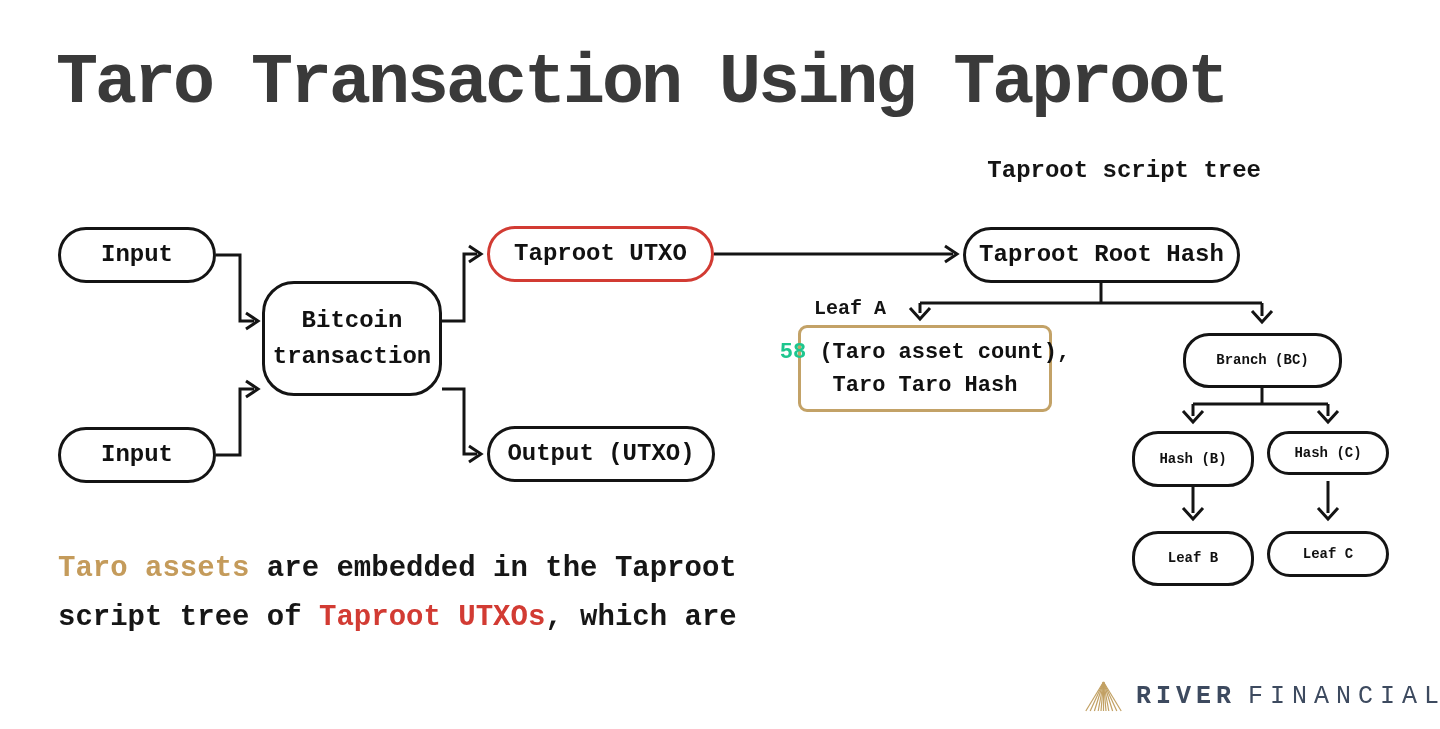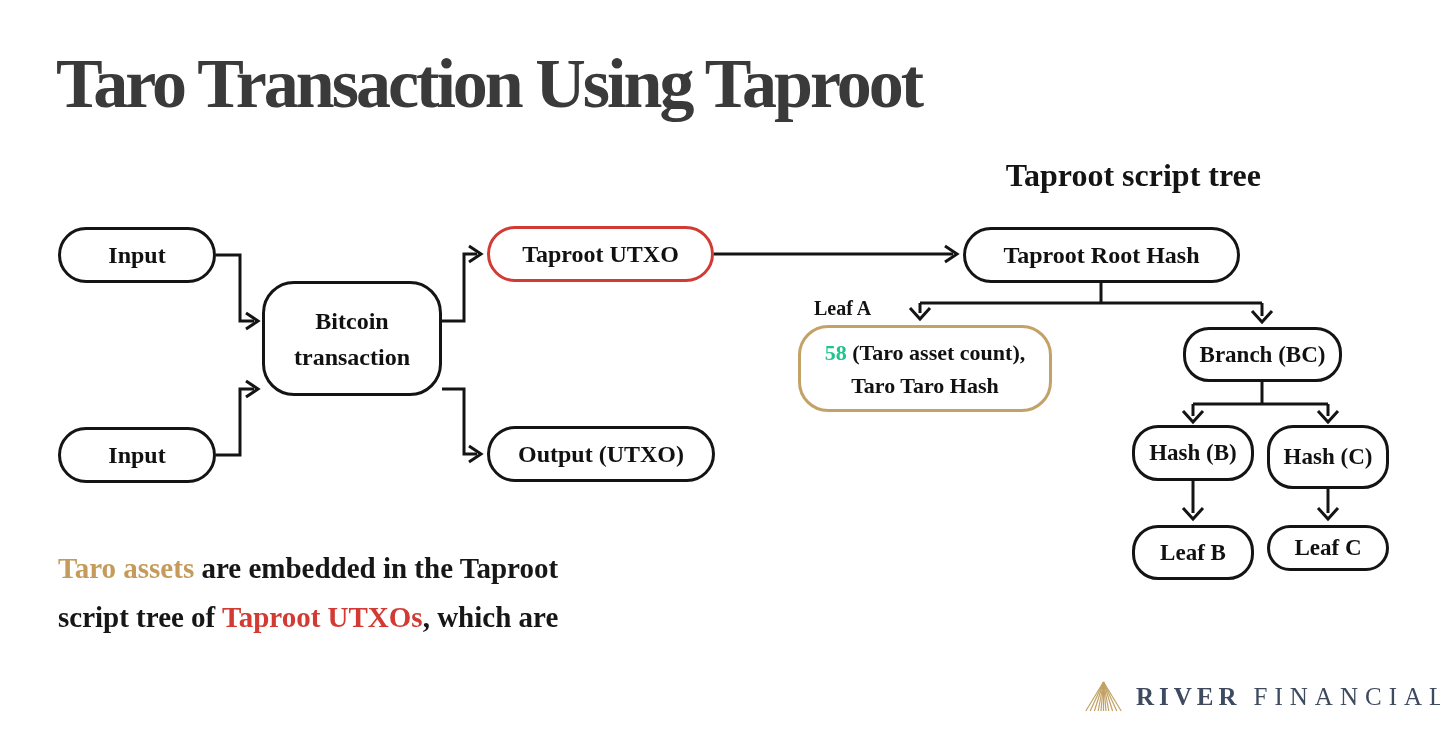--- a/index.html
+++ b/index.html
@@ -1,39 +1,39 @@
 <!DOCTYPE html>
 <html><head>
 <meta charset="utf-8">
 <style>
   html,body { margin:0; padding:0; background:#ffffff; }
   .canvas {
     position:relative; width:1440px; height:729px; background:#ffffff;
-    font-family:Liberation Serif, serif; overflow:hidden;
+    font-family:Liberation Mono, monospace; overflow:hidden;
   }
   .page-title {
     position:absolute; left:56px; top:44px;
     font-size:70px; font-weight:bold; letter-spacing:-3px;
     color:#3a3a3a; white-space:nowrap;
   }
   .wires { position:absolute; left:0; top:0; z-index:1; pointer-events:none; }
   .box {
     position:absolute; box-sizing:border-box; z-index:2;
     background:#ffffff; border:3px solid #141414; border-radius:28px;
     display:flex; flex-direction:column; align-items:center; justify-content:center;
     font-weight:bold; color:#111111; font-size:24px; text-align:left;
     line-height:1.35; white-space:nowrap;
   }
-  .box.small { font-size:23px; border-radius:26px; }
+  .box.small { font-size:14px; border-radius:26px;margin-top:6px; }
   .box.red-border { border-color:#d23b33; }
-  .box.gold-border { border-color:#c3a267; border-radius:30px; font-size:22px; line-height:33px; }
+  .box.gold-border { border-color:#c3a267; border-radius:9px; font-size:22px; line-height:33px; }
   .floating-label {
     position:absolute; z-index:2; font-weight:bold; color:#141414; white-space:nowrap;
   }
-  .script-tree-label { left:961px; top:157px; width:300px; text-align:right; font-size:32px; }
+  .script-tree-label { left:961px; top:157px; width:300px; text-align:right; font-size:24px; }
   .leaf-a-label { left:814px; top:297px; font-size:20px; }
   .green-text { color:#1dc68e; }
   .caption {
     position:absolute; left:58px; top:544px; z-index:2;
     font-size:29px; font-weight:bold; color:#161616; line-height:49px; white-space:nowrap;
   }
   .caption .gold-text { color:#c49b5b; }
   .caption .red-text  { color:#d23b33; }
   .logo {
     position:absolute; left:1085px; top:681px; z-index:2;
@@ -126,21 +126,21 @@
   </div>
 
   <div class="box small" style="left:1183px; top:327px; width:159px; height:55px;">
     <span>Branch (BC)</span>
   </div>
 
   <div class="box small" style="left:1132px; top:425px; width:122px; height:56px;">
     <span>Hash (B)</span>
   </div>
 
-  <div class="box small" style="left:1267px; top:425px; width:122px; height:64px;">
+  <div class="box small" style="left:1267px; top:425px; width:122px; height:44px;">
     <span>Hash (C)</span>
   </div>
 
   <div class="box small" style="left:1132px; top:525px; width:122px; height:55px;">
     <span>Leaf B</span>
   </div>
 
   <div class="box small" style="left:1267px; top:525px; width:122px; height:46px;">
     <span>Leaf C</span>
   </div>

